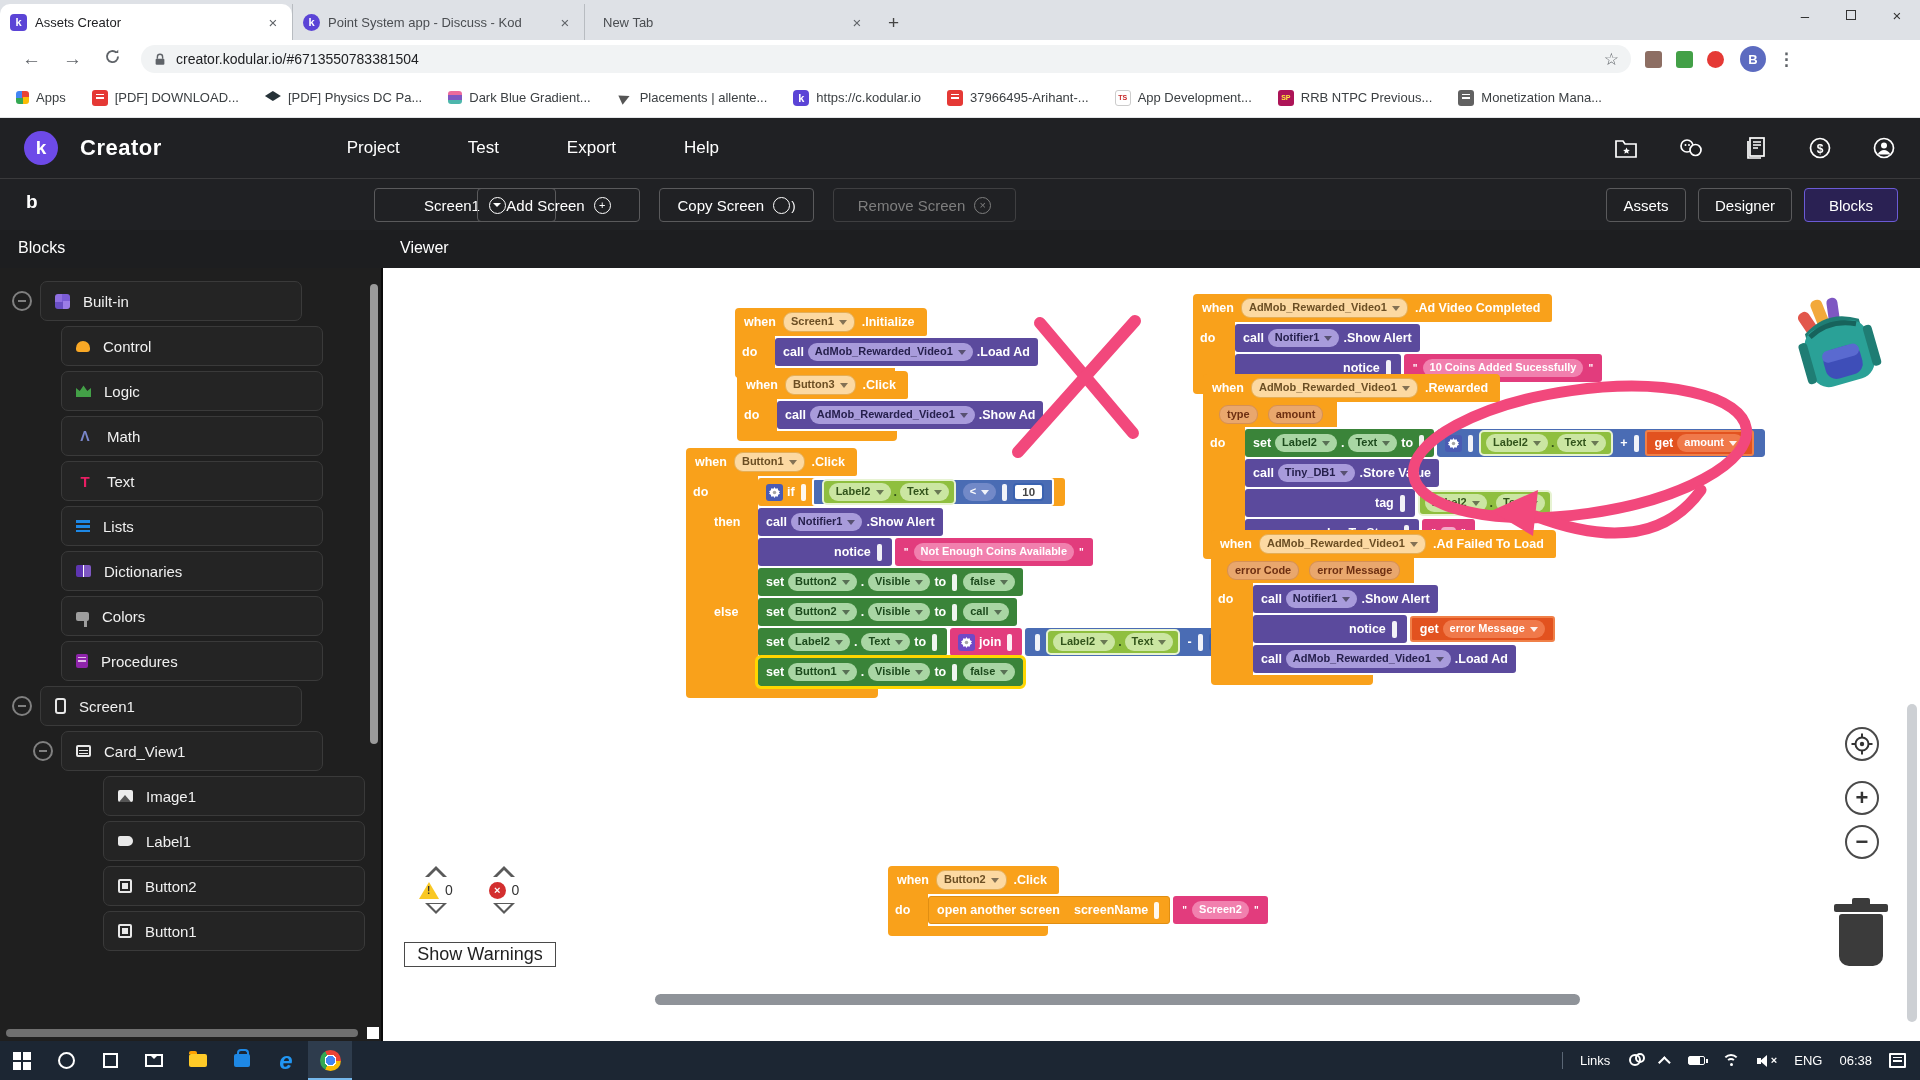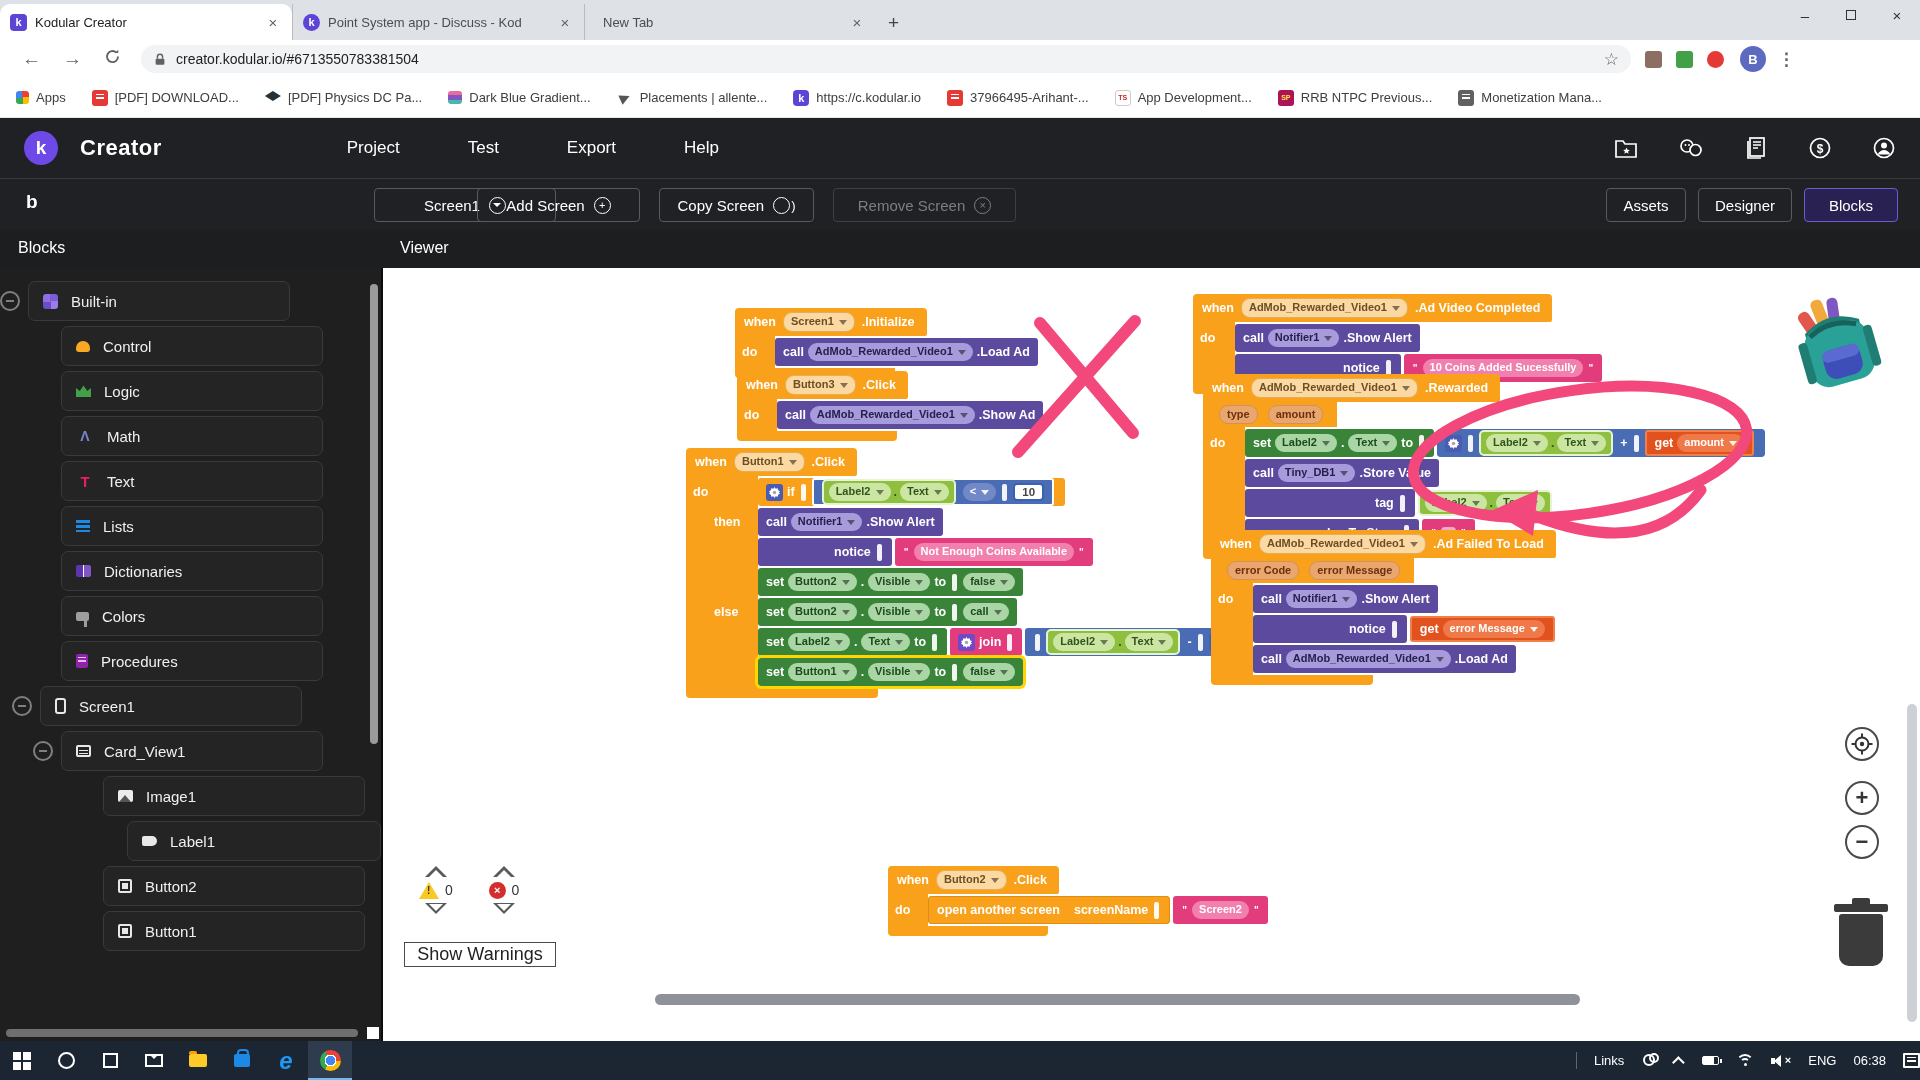--- a/index.html
+++ b/index.html
@@ -173,21 +173,21 @@
   .taskview { width:15px; height:15px; border:2px solid #fff; }
   .mailic { width:18px; height:13px; border:2px solid #fff; position:relative; overflow:hidden;}
   .mailic::after{ content:""; position:absolute; left:0; top:-4px; width:0; height:0; border-left:7px solid transparent; border-right:7px solid transparent; border-top:7px solid #fff;}
   .folderic { width:18px; height:13px; background:#FFCA28; border-radius:2px; position:relative;}
   .folderic::before{ content:""; position:absolute; left:0; top:-3px; width:8px; height:3px; background:#FFA000; border-radius:2px 2px 0 0;}
   .storeic { width:16px; height:13px; background:#1E88E5; border-radius:2px; position:relative;}
   .storeic::before{ content:""; position:absolute; left:3px; top:-5px; width:8px; height:5px; border:2px solid #1E88E5; border-bottom:none; border-radius:4px 4px 0 0;}
   .edgeic { color:#2196F3; font-size:24px; font-weight:bold; font-style:italic; line-height:1;}
   .chromeic { width:21px; height:21px; border-radius:50%; background:radial-gradient(circle,#4285F4 0 4.5px,#fff 4.5px 6px,transparent 6px), conic-gradient(from -30deg,#EA4335 0 120deg,#FBBC05 120deg 240deg,#34A853 240deg 360deg); }
   .tbicon.active { background:#2e3c4d; box-shadow:inset 0 -2px 0 #76b9ed; }
-  #tray { margin-left:auto; display:flex; align-items:center; gap:17px; font-size:13px; }
+  #tray { margin-left:auto; display:flex; align-items:center; gap:17px; padding-right:14px; font-size:13px; }
   .tray-div { width:1px; height:17px; background:#5a6675; }
   .peopleic { position:relative; width:18px; height:16px;}
   .peopleic::before{ content:""; position:absolute; left:2px; top:1px; width:8px; height:8px; border:2px solid #fff; border-radius:50%;}
   .peopleic::after{ content:""; position:absolute; right:0; top:0; width:6px; height:6px; border:2px solid #fff; border-radius:50%;}
   .chev { width:9px; height:9px; border-top:2px solid #fff; border-left:2px solid #fff; transform:rotate(45deg) translateY(3px);}
   .battic { width:17px; height:9px; border:1.5px solid #fff; border-radius:2px; position:relative; background:linear-gradient(90deg,#fff 0 70%,transparent 70%);}
   .battic::after{ content:""; position:absolute; right:-4px; top:2px; width:2px; height:4px; background:#fff;}
   .wifiic { position:relative; width:18px; height:14px; overflow:hidden;}
   .wifiic i{ position:absolute; border:2px solid #fff; border-radius:50%; border-color:#fff transparent transparent transparent;}
   .wifiic i:nth-child(1){ left:0; top:0; width:18px; height:18px;}
@@ -202,21 +202,21 @@
 </style>
 </head>
 <body>
 
 <div id="screen">
 
   <div id="tabstrip">
     <span id="newtab-btn" style="order:99">+</span>
   <div class="tab active">
         <span class="fav-k">k</span>
-        <span class="tab-title">Kodular Creator</span>
+        <span class="tab-title">Assets Creator</span>
         <span class="tab-close">×</span>
       </div>
       <div class="tab">
         <span class="fav-k fav-round">k</span>
         <span class="tab-title">Point System app - Discuss - Kod</span>
         <span class="tab-close">×</span>
       </div>
       <div class="tab">
         <span class="tab-title">New Tab</span>
         <span class="tab-close">×</span>
@@ -378,21 +378,21 @@
       </div>
   </div>
 
   <div id="panelhdr">
     <span class="ptitle" id="pt-left">Blocks</span>
     <span class="ptitle" id="pt-right">Viewer</span>
   </div>
 
   <div id="sidebar">
     <div id="sidelist" style="padding-top:13px;">
-        <div class="srow" style=" border-radius: 6px;">
+        <div class="srow" style="padding-left: 12px; border-radius: 6px;">
           <span class="collapse"></span>
           <div class="scard">
             <span class="sic ic-builtin"></span>
             <span>Built-in</span>
           </div>
         </div>
         <div class="srow" style="padding-left: 61px;">
           <div class="scard">
             <span class="sic ic-control"></span>
             <span>Control</span>
@@ -453,21 +453,21 @@
             <span class="sic ic-card"></span>
             <span>Card_View1</span>
           </div>
         </div>
         <div class="srow" style="padding-left: 103px;">
           <div class="scard">
             <span class="sic ic-image"></span>
             <span>Image1</span>
           </div>
         </div>
-        <div class="srow" style="padding-left: 103px; margin-left: 24px;">
+        <div class="srow" style="padding-left: 103px;">
           <div class="scard">
             <span class="sic ic-label"></span>
             <span>Label1</span>
           </div>
         </div>
         <div class="srow" style="padding-left: 103px;">
           <div class="scard">
             <span class="sic ic-button"></span>
             <span>Button2</span>
           </div>

